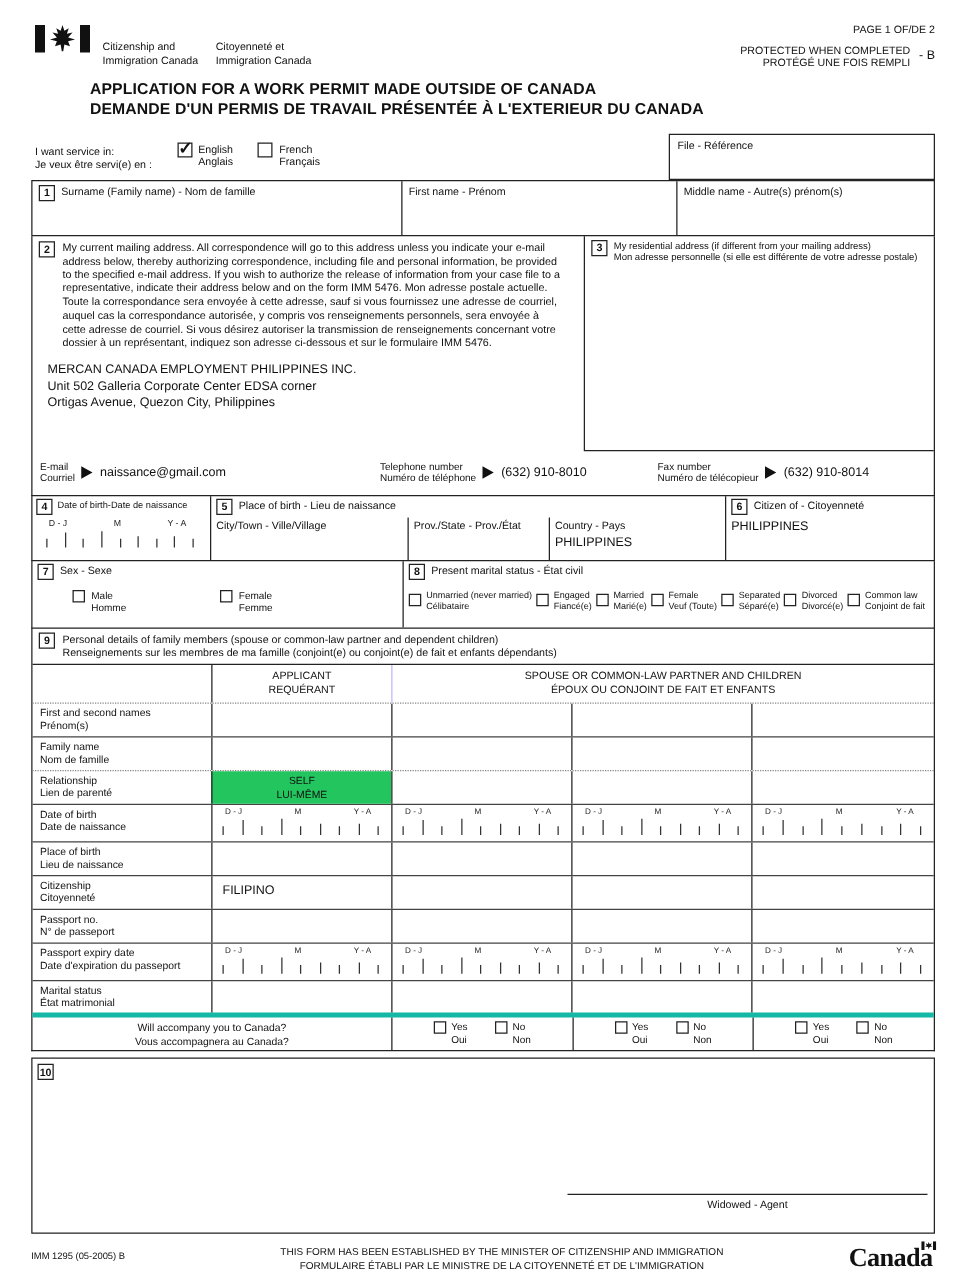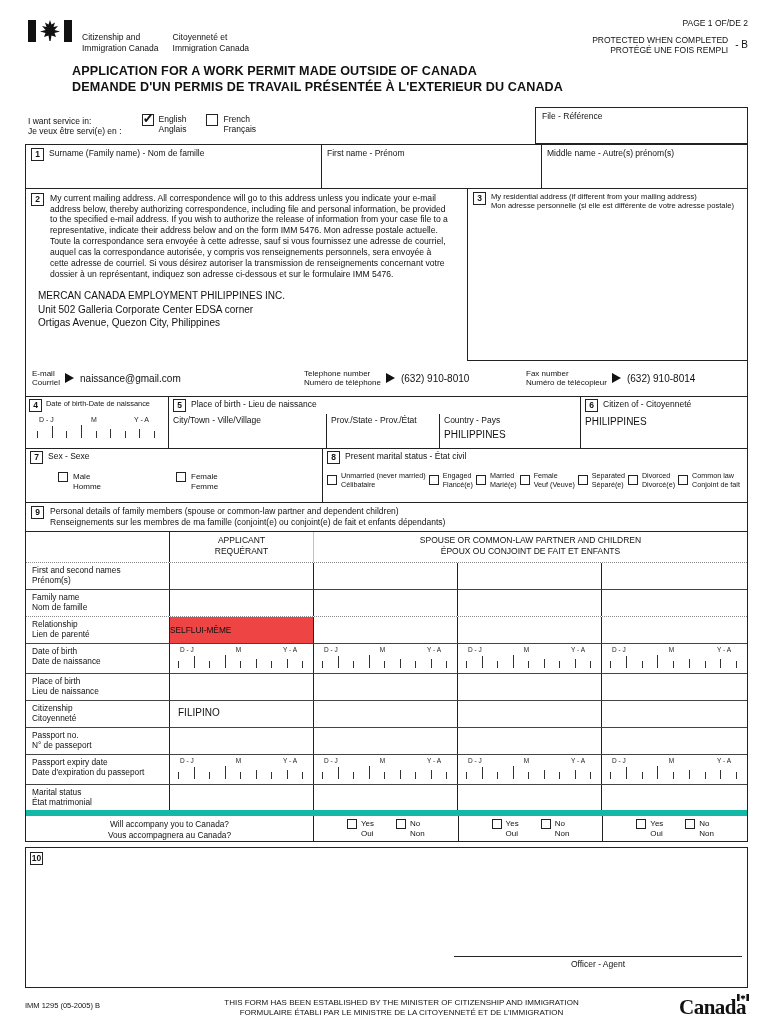--- a/index.html
+++ b/index.html
@@ -94,24 +94,24 @@
   .b9-head { display:flex; gap:6px; padding:3px 5px; font-size:8.5px; line-height:1.3; }
   .tbl { border-top:1px solid #222; }
   .thead { display:grid; grid-template-columns:143px 144px 1fr; height:30px; }
   .thead div { font-size:8.5px; text-align:center; padding-top:3px; line-height:1.3; }
   .thead .h2 { border-left:1px solid #222; }
   .thead .h3 { border-left:1px solid #c4b5fd; }
   .trow { display:grid; grid-template-columns:143px 144px 144px 144px 1fr; min-height:27px; border-top:1px solid #444; }
   .trow.dotted { border-top:1px dotted #888; }
   .trow .lab { padding:2px 6px; font-size:8.3px; line-height:1.3; }
   .trow .c { border-left:1px solid #222; position:relative; }
-  .self-cell { background:#ef4444; display:flex; flex-direction:row; align-items:center; font-size:8.3px; line-height:1.25; }
+  .self-cell { background:#22c55e; display:flex; flex-direction:column; align-items:center; justify-content:center; font-size:8.3px; line-height:1.25; }
   .fill-val { font-size:10px; padding:6px 0 0 8px; }
   .daterow { min-height:30px; }
-  .acc-row { display:grid; grid-template-columns:287px 1fr 1fr 1fr; min-height:30px; border-top:6px solid #14b8a6; }
+  .acc-row { display:grid; grid-template-columns:287px 1fr 1fr 1fr; min-height:30px; border-top:4px solid #14b8a6; }
   .acc-lab { text-align:center; font-size:8.3px; line-height:1.3; padding-top:3px; }
   .acc-cell { border-left:1px solid #222; display:flex; gap:22px; justify-content:center; align-items:center; }
   .acc-cell .two-line { font-size:8px; }
   .acc-cell .opt { gap:4px; }
 
   
   .box10 { margin-top:5px; border:1px solid #222; height:141px; position:relative; padding-top:4px; }
   .box10 .nb { position:absolute; left:4px; top:4px; }
   .b10-title { text-align:center; font-weight:bold; font-size:10.5px; line-height:1.35; }
   .sig { position:absolute; right:5px; bottom:18px; width:288px; border-top:1px solid #222; text-align:center; font-size:8.5px; padding-top:2px; }
@@ -332,21 +332,21 @@
         <div class="opt">
           <span class="cb small"></span>
           <span class="two-line"><span>Engaged</span><br><span>Fiancé(e)</span></span>
         </div>
         <div class="opt">
           <span class="cb small"></span>
           <span class="two-line"><span>Married</span><br><span>Marié(e)</span></span>
         </div>
         <div class="opt">
           <span class="cb small"></span>
-          <span class="two-line"><span>Female</span><br><span>Veuf (Veuve)</span></span>
+          <span class="two-line"><span>Female</span><br><span>Veuf (Toute)</span></span>
         </div>
         <div class="opt">
           <span class="cb small"></span>
           <span class="two-line"><span>Separated</span><br><span>Séparé(e)</span></span>
         </div>
         <div class="opt">
           <span class="cb small"></span>
           <span class="two-line"><span>Divorced</span><br><span>Divorcé(e)</span></span>
         </div>
         <div class="opt">
@@ -624,21 +624,21 @@
             <span class="two-line"><span>No</span><br><span>Non</span></span>
           </div>
         </div>
       </div>
     </div>
   </div>
 
   <div class="box10">
     <span class="nb">10</span>
     <div class="sig">
-      <span>Officer - Agent</span>
+      <span>Widowed - Agent</span>
     </div>
   </div>
 
   <div class="footer">
     <div class="f-no">IMM 1295 (05-2005) B</div>
     <div class="f-center">
       <div>THIS FORM HAS BEEN ESTABLISHED BY THE MINISTER OF CITIZENSHIP AND IMMIGRATION</div>
       <div>FORMULAIRE ÉTABLI PAR LE MINISTRE DE LA CITOYENNETÉ ET DE L'IMMIGRATION</div>
     </div>
     <div class="f-mark">

